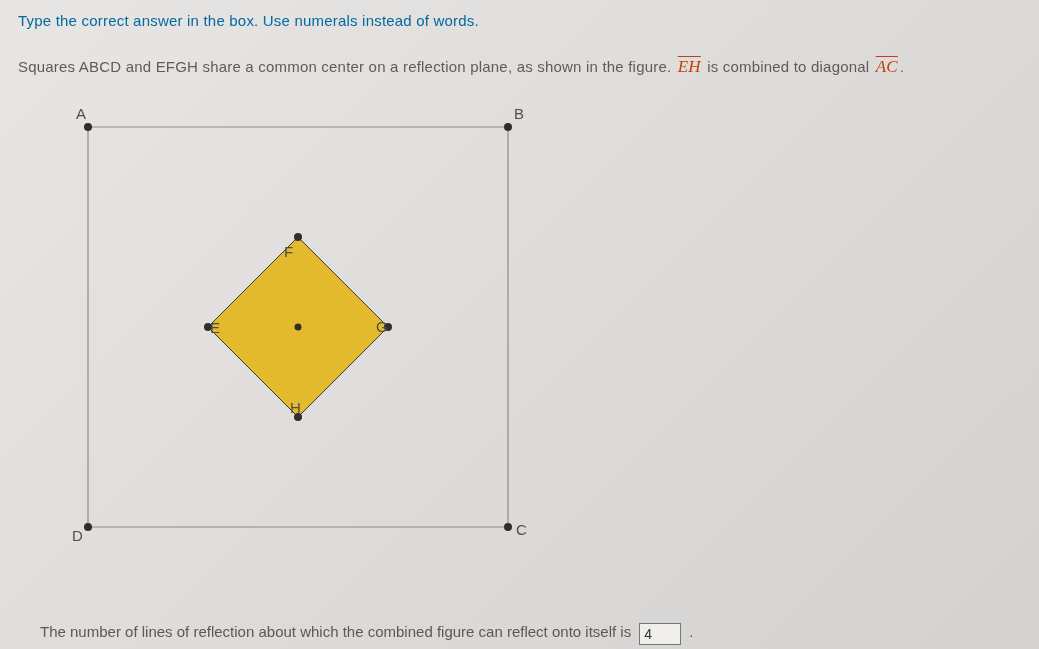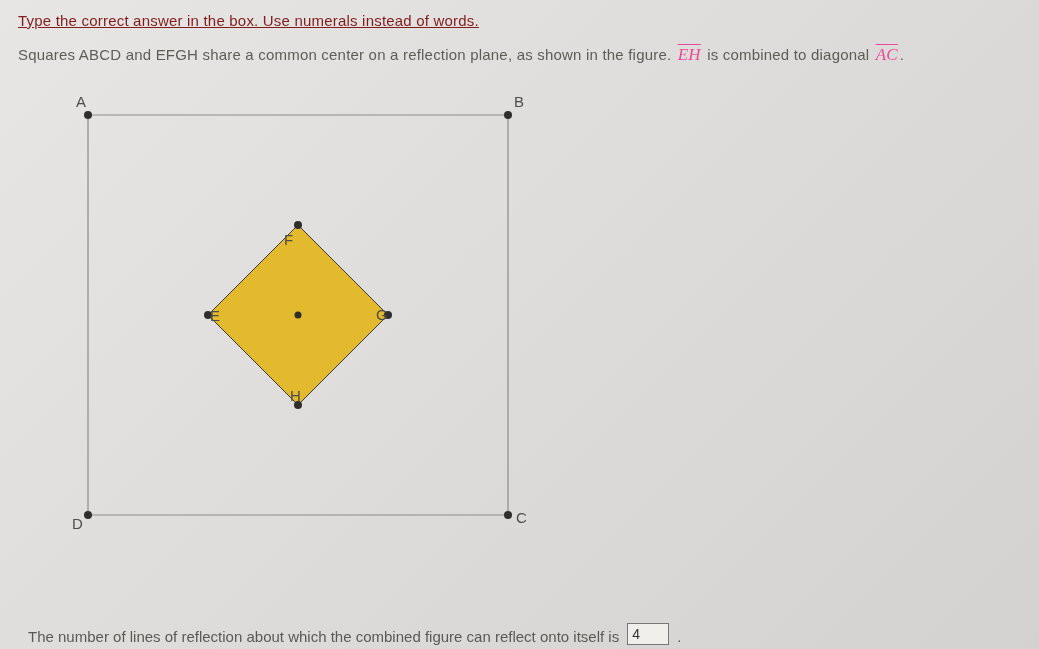--- a/index.html
+++ b/index.html
@@ -8,37 +8,36 @@
     height: 649px;
     background: linear-gradient(135deg, #e8e6e4 0%, #dedcda 50%, #d4d2d0 100%);
     font-family: Arial, Helvetica, sans-serif;
     color: #5a5753;
     overflow: hidden;
     position: relative;
     padding: 12px 18px;
   }
   .instruction {
     font-size: 15px;
-    color: #7f1d1d;
-    margin-bottom: 16px;
+    color: #0369a1;
+    margin-bottom: 28px;
     letter-spacing: 0.2px;
-    text-decoration: underline;
   }
   .problem-text {
     font-size: 15px;
     color: #5f5c58;
     margin-bottom: 20px;
     letter-spacing: 0.2px;
   }
   .problem-text .overline {
     text-decoration: overline;
     font-style: italic;
     font-family: 'Times New Roman', serif;
     font-size: 17px;
-    color: #ec4899;
+    color: #c2410c;
     padding: 0 2px;
   }
   .figure-area {
     position: relative;
     width: 480px;
     height: 460px;
     margin-left: 40px;
     margin-top: 10px;
   }
   svg { display: block; }
@@ -57,25 +56,25 @@
   }
   .lbl {
     font-size: 15px;
     fill: #4f4d4a;
     font-family: Arial, sans-serif;
     font-weight: 500;
   }
   .answer-row {
     position: absolute;
     bottom: 4px;
-    left: 28px;
+    left: 40px;
     font-size: 15px;
     color: #5b5955;
     display: flex;
-    align-items: flex-end;
+    align-items: flex-start;
     gap: 8px;
   }
   .answer-input {
     width: 42px;
     height: 22px;
     border: 1px solid #777;
     background: #f1efec;
     font-size: 14px;
     text-align: left;
     padding: 0 4px;

